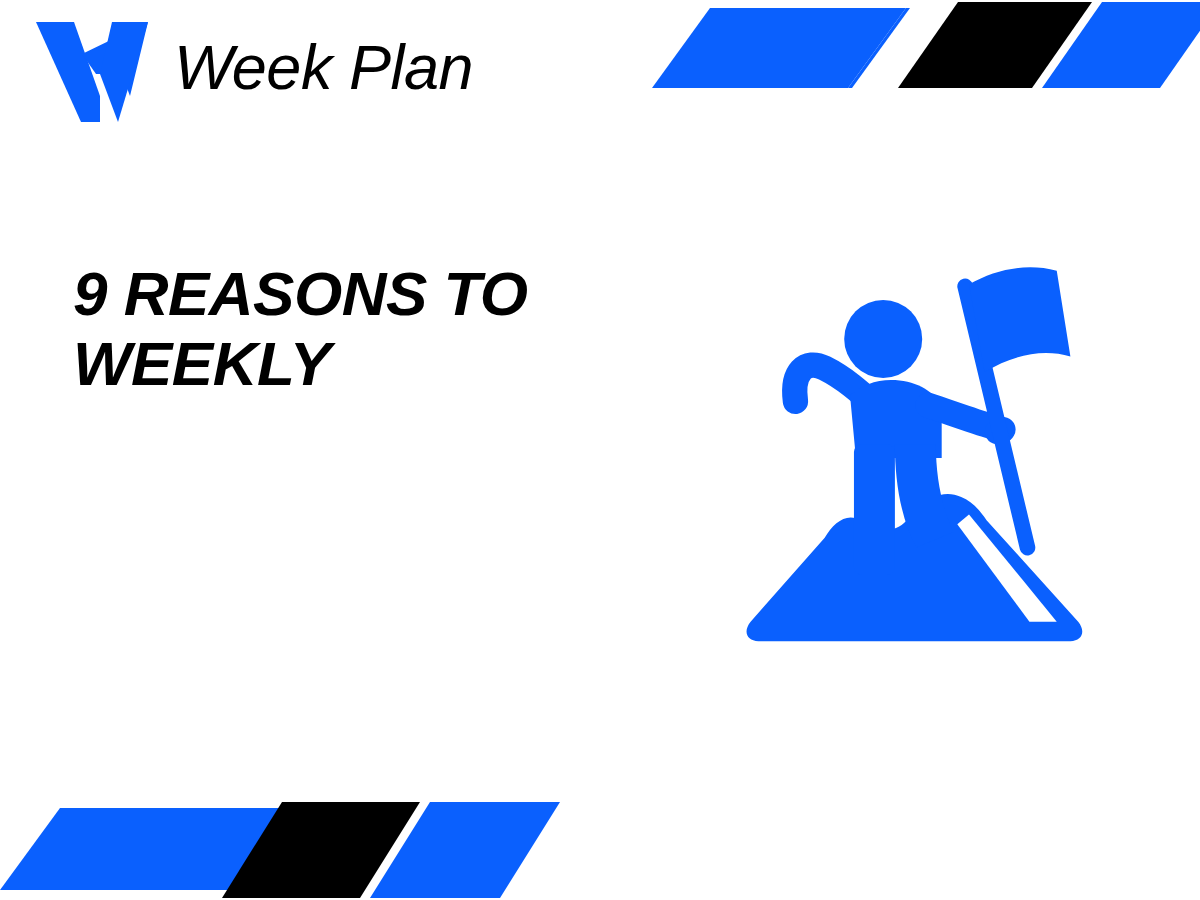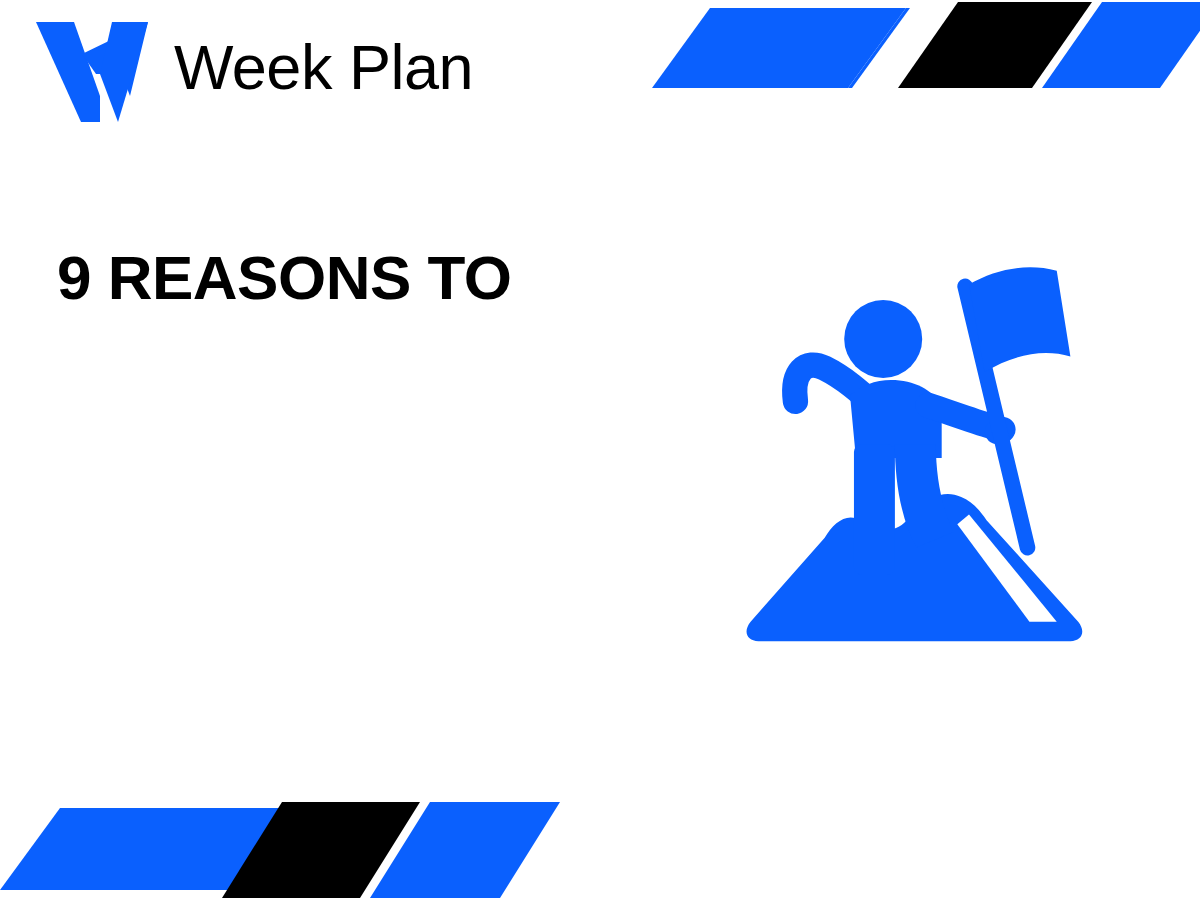--- a/index.html
+++ b/index.html
@@ -10,20 +10,21 @@
   body {
     font-family: "Liberation Sans", sans-serif;
   }
 
   .poster {
     position: relative;
     width: 1200px;
     height: 900px;
     background: #ffffff;
     overflow: hidden;
+    font-style: italic;
   }
 
   
   .brand {
     position: absolute;
     left: 34px;
     top: 18px;
     display: flex;
     align-items: center;
     gap: 24px;
@@ -61,21 +62,21 @@
     width: 620px;
     height: 110px;
   }
 
   
   .headline {
     position: absolute;
     left: 57px;
     top: 243px;
     width: 560px;
-    margin: 0;
+    margin: 16px;
     font-family: "Liberation Sans", sans-serif;
     font-size: 62px;
     font-weight: 700;
     line-height: 70px;
     letter-spacing: -0.5px;
     color: #000000;
     text-transform: uppercase;
   }
   .headline-line {
     display: block;
@@ -116,20 +117,21 @@
   </svg>
 
   <svg class="ribbon ribbon-bottom-left" viewBox="0 0 620 110" aria-hidden="true">
     <polygon points="60,18 312,18 252,100 0,100" fill="#0A60FE"></polygon>
     <polygon points="282,12 420,12 360,108 222,108" fill="#000000"></polygon>
     <polygon points="430,12 560,12 500,108 370,108" fill="#0A60FE"></polygon>
   </svg>
 
   <h1 class="headline">
     <span class="headline-line">9 REASONS TO</span>
+    <span class="headline-line">WEEKLY</span>
   </h1>
 
   <svg class="hero-illustration" viewBox="0 0 400 390" aria-hidden="true">
     <g fill="#0A60FE">
 
       <path d="M92,282 C100,268 112,258 124,262 L150,272 C160,276 170,272 178,262
                C196,240 214,232 232,240 C242,244 250,252 258,264
                L352,368 C360,378 356,388 344,388 L24,388 C12,388 8,378 16,368 Z"></path>
 
       <path fill="#ffffff" d="M240,258 L330,368 L302,368 L228,268 Z"></path>

